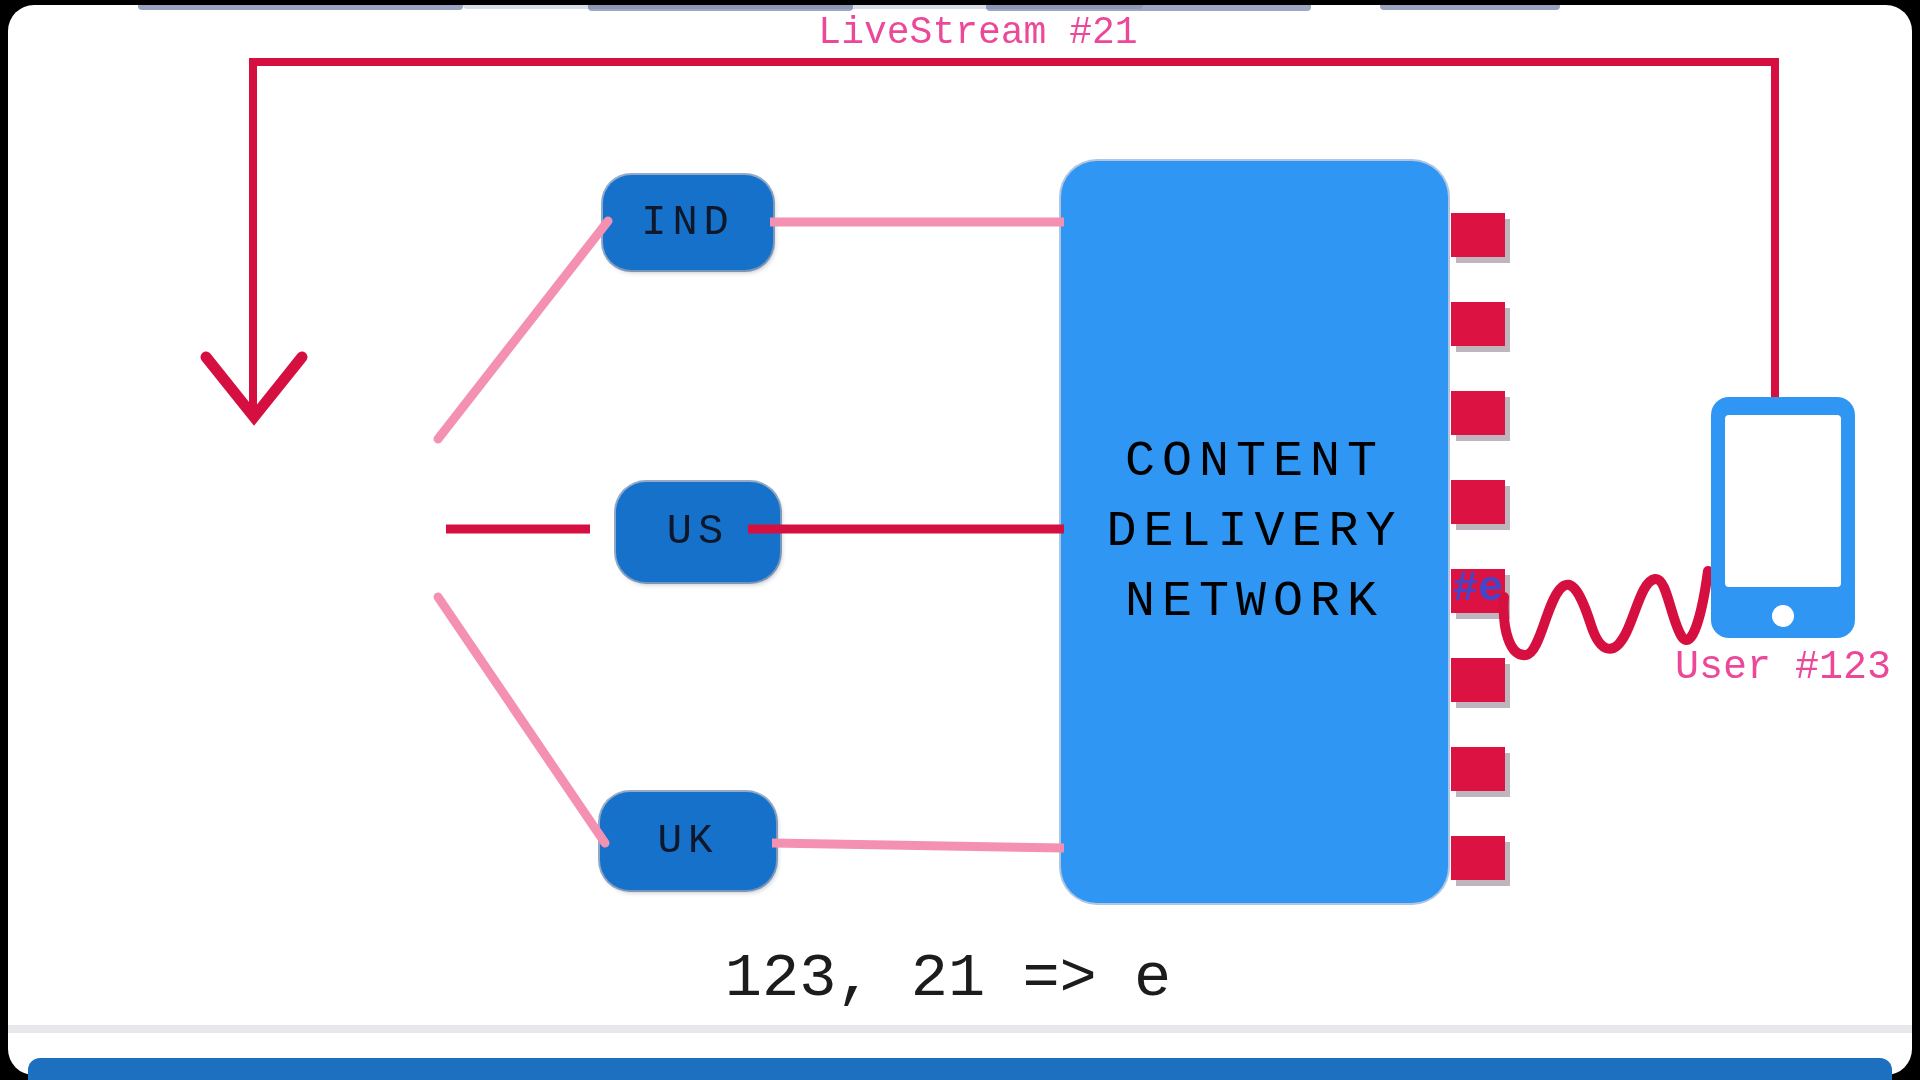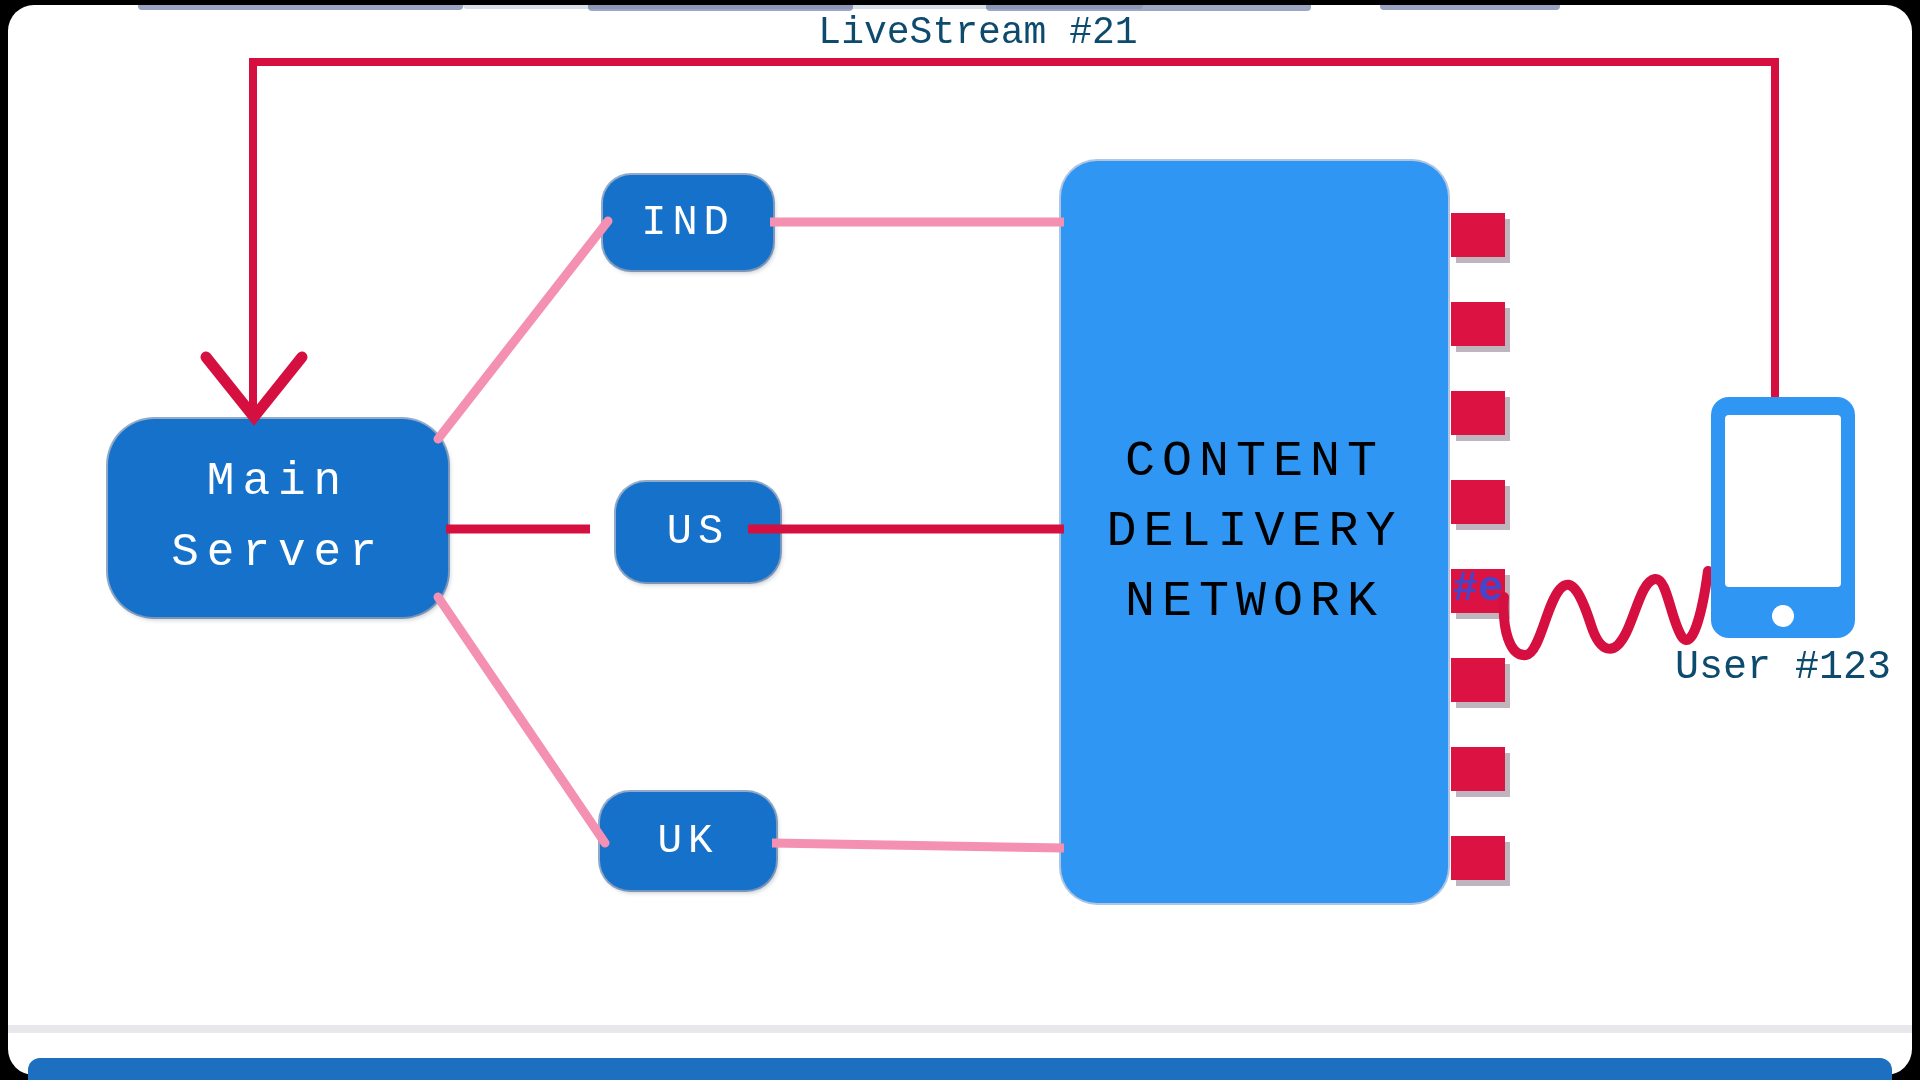--- a/index.html
+++ b/index.html
@@ -1,22 +1,22 @@
 <!DOCTYPE html>
 <html><head>
 <meta charset="utf-8">
 <style>
   html,body{margin:0;padding:0;background:#000;}
   .stage{position:relative;width:1920px;height:1080px;background:#000;overflow:hidden;
          font-family:"Liberation Mono","DejaVu Sans Mono",monospace;}
   .canvas{position:absolute;left:8px;top:5px;width:1904px;height:1070px;background:#ffffff;border-radius:26px;}
   .wires{position:absolute;left:0;top:0;width:1920px;height:1080px;pointer-events:none;z-index:6;}
-  .label{position:absolute;color:#0c4a6e;z-index:8;}
-  .node{position:absolute;background:#1571c9;color:#ffffff;display:flex;align-items:center;justify-content:center;
-        text-align:center;z-index:5;box-shadow:0 0 0 2px rgba(16,70,140,.45), 2px 3px 4px rgba(40,50,80,.25);}
+  .label{position:absolute;color:#ec4899;z-index:8;}
+  .node{position:absolute;background:#1571c9;color:#0f172a;display:flex;align-items:center;justify-content:center;
+        text-align:left;z-index:5;box-shadow:0 0 0 2px rgba(16,70,140,.45), 2px 3px 4px rgba(40,50,80,.25);}
   .node .txt{white-space:pre-line;}
   .cdnbox{position:absolute;background:#3096f3;color:#000000;display:flex;align-items:center;justify-content:center;
         text-align:center;z-index:4;border-radius:36px;box-shadow:0 0 0 2px rgba(25,90,170,.35);}
   .cdnbox .txt{white-space:pre-line;font-size:50px;line-height:70px;letter-spacing:7px;}
   .slot{position:absolute;left:1443px;width:54px;height:44px;background:#dc1243;z-index:5;
         box-shadow:5px 6px 0 rgba(95,70,95,.40);}
   .topfrag{position:absolute;top:0;z-index:3;border-radius:0 0 4px 4px;}
   .phone{position:absolute;left:1703px;top:392px;width:144px;height:241px;background:#3096f3;border-radius:18px;z-index:7;}
   .phone .screen{position:absolute;left:14px;top:18px;width:116px;height:172px;background:#ffffff;border-radius:4px;}
   .phone .home{position:absolute;left:61px;top:208px;width:22px;height:22px;background:#ffffff;border-radius:50%;}
@@ -46,24 +46,20 @@
       <path d="M 430 592 L 597 838" fill="none" stroke="#f491b2" stroke-width="9" stroke-linecap="round"></path>
       <path d="M 764 838 L 1056 843" fill="none" stroke="#f491b2" stroke-width="9"></path>
       <path d="M 1496 592 C 1494 625 1502 652 1518 650 C 1532 648 1538 600 1552 584
                C 1564 570 1574 592 1583 620 C 1592 648 1606 652 1618 628
                C 1628 608 1634 576 1647 574 C 1659 572 1663 616 1674 632
                C 1684 646 1694 610 1700 566" fill="none" stroke="#d50f3f" stroke-width="10" stroke-linecap="round"></path>
     </svg>
 
     <div class="label" style="left:720px;top:6px;width:500px;text-align:center;font-size:38px;">LiveStream #21</div>
 
-    <div class="node" style="left:100px;top:414px;width:340px;height:198px;border-radius:46px;font-size:46px;line-height:71px;letter-spacing:8px;">
-      <span class="txt">Main
-Server</span>
-    </div>
 
     <div class="node" style="left:595px;top:170px;width:170px;height:95px;border-radius:28px;font-size:42px;letter-spacing:6px;">
       <span class="txt">IND</span>
     </div>
     <div class="node" style="left:608px;top:477px;width:164px;height:100px;border-radius:30px;font-size:42px;letter-spacing:6px;">
       <span class="txt">US</span>
     </div>
     <div class="node" style="left:592px;top:787px;width:176px;height:98px;border-radius:30px;font-size:41px;letter-spacing:6px;">
       <span class="txt">UK</span>
     </div>
@@ -84,17 +80,19 @@
     <div class="slot" style="top:831px;"></div>
     <div style="position:absolute;left:1432px;top:560px;width:76px;text-align:center;z-index:7;
                 font-size:42px;font-weight:bold;color:#4547cb;">#e</div>
 
     <div class="phone">
       <div class="screen"></div>
       <div class="home"></div>
     </div>
     <div class="label" style="left:1605px;top:640px;width:340px;text-align:center;font-size:40px;">User #123</div>
 
+    <div style="position:absolute;left:660px;top:938px;width:560px;text-align:center;z-index:8;
+                font-size:62px;color:#1c1c1c;">123, 21 =&gt; e</div>
 
     <div class="divider"></div>
     <div class="bottombar"></div>
   </div>
 </div>
 
 </body></html>

